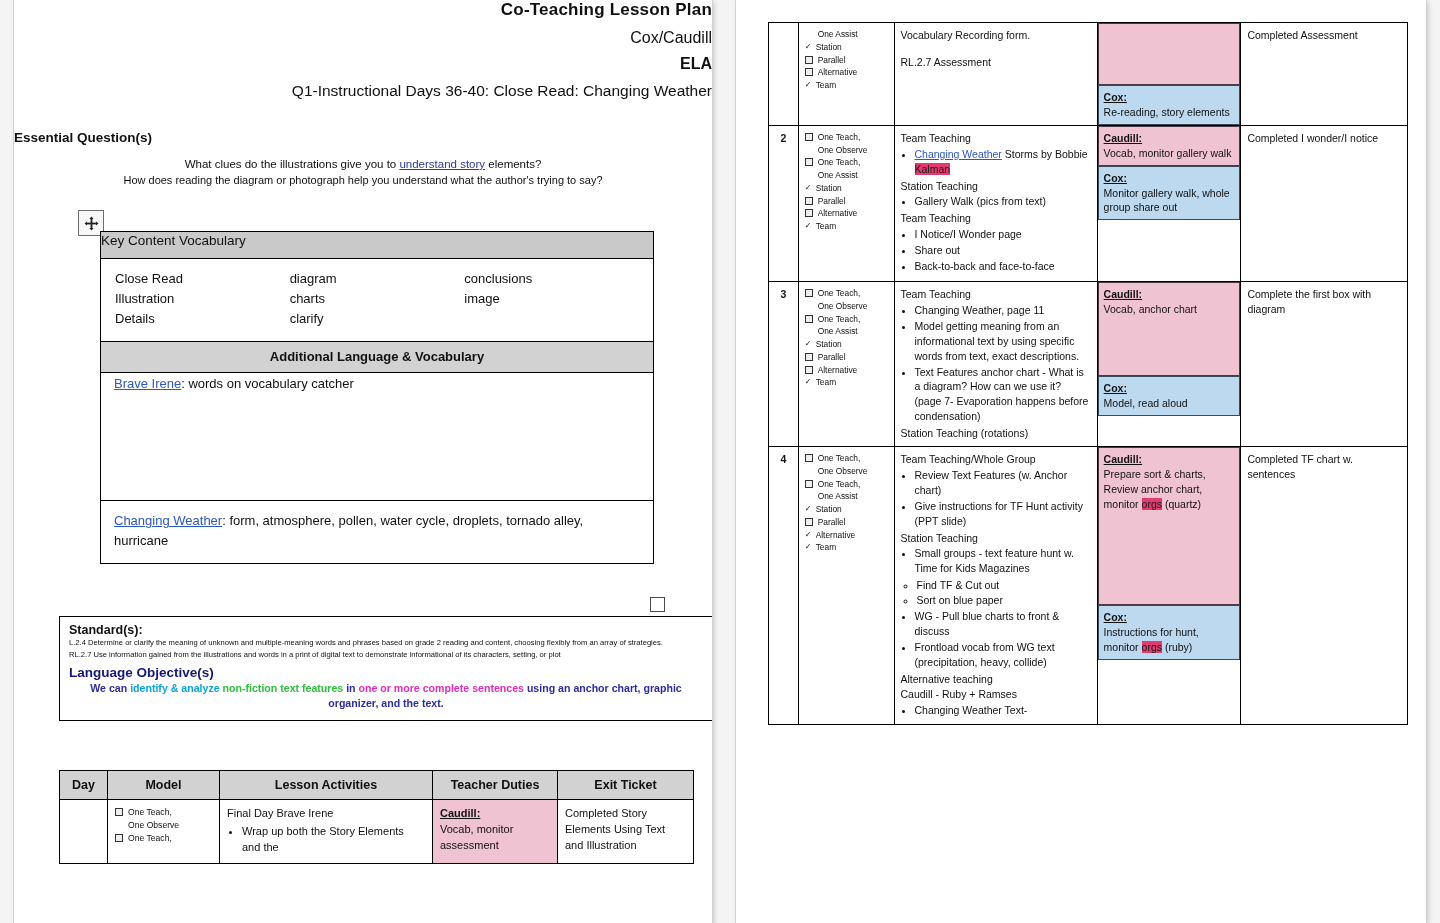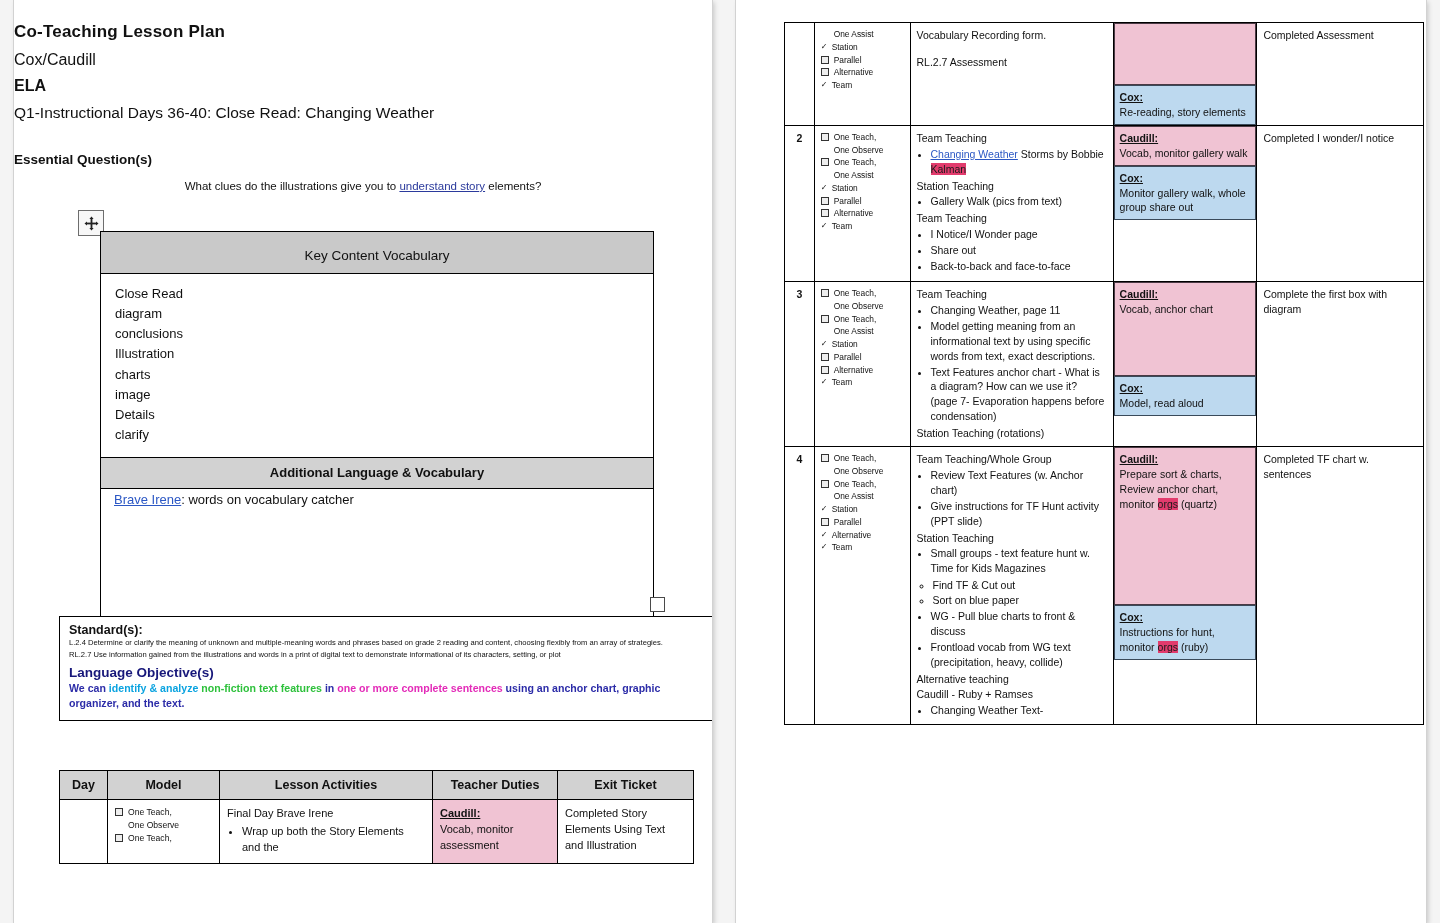--- a/index.html
+++ b/index.html
@@ -17,21 +17,21 @@
   }
   
   .page{
     position:absolute;
     background:#fff;
     box-shadow:0 0 0 1px #d2d2d2, 2px 2px 5px rgba(0,0,0,.20);
     overflow:hidden;
   }
   #page-left{left:14px;top:0px;width:698px;height:923px;}
   #page-right{left:736px;top:0px;width:690px;height:923px;}
-  .title-block{text-align:left;padding-top:22px;}
+  .title-block{text-align:right;}
   .t1{font-weight:bold;font-size:17px;letter-spacing:.2px;color:#111;}
   .t2{font-size:16px;margin-top:9px;color:#111;}
   .t3{font-size:16px;margin-top:8px;color:#111;font-weight:bold;}
   .t4{font-size:15.5px;margin-top:9px;color:#111;}
   .eq-head{text-align:left;font-weight:bold;font-size:13.5px;margin-top:30px;color:#111;}
   .eq-line{text-align:center;font-size:11.5px;color:#111;margin-top:13px;}
   .eq-line.second{margin-top:4px;font-size:11px;}
   .ul-blue{color:#2b3a9c;text-decoration:underline;text-decoration-color:#2b3a9c;}
 
   
@@ -46,42 +46,42 @@
     border:1.5px solid #4a4a4a;background:#fff;
   }
 
   
   .vocab-wrap{
     position:absolute;left:86px;top:231px;width:552px;
     border:1.6px solid #000;background:#fff;
   }
   .vocab-head{
     background:#c9c9c9;border-bottom:1.8px solid #000;
-    text-align:center;font-size:13.5px;color:#111;padding:16px 0 10px;
+    font-size:13.5px;color:#111;padding:1px 0 10px;
   }
   .vocab-body{padding:10px 14px 12px 14px;}
-  .vocab-row{display:flex;font-size:13px;color:#111;line-height:1.55;flex-direction:column;}
+  .vocab-row{display:flex;font-size:13px;color:#111;line-height:1.55;}
   .vocab-row > div{flex:0 0 33.33%;}
   .addl-head{
     background:#d2d2d2;border-top:1.8px solid #000;border-bottom:1.6px solid #000;
     text-align:center;font-weight:bold;font-size:13px;color:#111;padding:7px 0 8px;
   }
   .addl-body{min-height:116px;padding:3px 13px 8px;font-size:13px;color:#111;}
   .addl-body2{border-top:1.6px solid #000;padding:10px 13px 13px;font-size:13px;color:#111;line-height:1.5;}
   .bluelink{color:#2b57c4;text-decoration:underline;font-weight:500;}
 
   
   .std-box{
     position:absolute;left:45px;top:616px;width:634px;
     border:1.7px solid #000;background:#fff;padding:6px 9px 9px;
   }
   .std-h{font-weight:bold;font-size:12.5px;color:#111;}
   .std-p{font-size:7.6px;color:#111;line-height:1.42;margin-top:1px;}
   .lo-h{font-weight:bold;font-size:13.5px;color:#17177a;margin-top:4px;}
-  .lo-p{font-size:10.6px;line-height:1.45;color:#2c2ca8;font-weight:bold;margin-top:1px;}
+  .lo-p{font-size:10.6px;line-height:1.45;color:#2c2ca8;font-weight:bold;margin-top:1px;text-align:center;}
   .c-cyan{color:#0aa3e0;}
   .c-green{color:#2ec13c;}
   .c-magenta{color:#e32bb8;}
   .c-navy{color:#2c2ca8;}
 
   
   .day-table{
     position:absolute;left:45px;top:770px;width:634px;
     border-collapse:collapse;table-layout:fixed;
   }
@@ -96,21 +96,21 @@
   .cb{display:inline-block;width:6px;height:6px;border:1px solid #333;background:#eee;margin-top:2px;flex:none;}
   .cb.tick{border:none;background:none;width:6px;text-align:center;font-size:8px;line-height:8px;color:#111;}
   .td-pink{background:#f0c3d3;}
   .name-u{font-weight:bold;text-decoration:underline;}
   ul.acts{margin:2px 0 0 0;padding-left:15px;}
   ul.acts li{margin-bottom:1px;}
 
   
   .rp-table{
     position:absolute;left:32px;top:22px;width:640px;
-    border-collapse:collapse;table-layout:fixed;margin-left:16px;
+    border-collapse:collapse;table-layout:fixed;
   }
   .rp-table td{border:1.4px solid #000;vertical-align:top;padding:5px 6px;
     font-size:10.5px;color:#111;line-height:1.42;}
   .col-day{width:26px;text-align:center;font-weight:bold;font-size:11px;padding-top:6px;}
   .col-model{width:84px;}
   .col-act{width:178px;}
   .col-exit{width:146px;}
   .duty-cell{padding:0 !important;width:126px;}
   .duty-split{display:flex;flex-direction:column;height:100%;}
   .duty-pink{background:#f0c3d3;border:1.3px solid #4a3a44;padding:4px 5px;}
@@ -135,20 +135,21 @@
       <div class="t1">Co-Teaching Lesson Plan</div>
       <div class="t2">Cox/Caudill</div>
       <div class="t3">ELA</div>
       <div class="t4">Q1-Instructional Days 36-40: Close Read: Changing Weather</div>
     </div>
 
     <div class="eq-head">Essential Question(s)</div>
     <div class="eq-line">
       <span>What clues do the illustrations give you to </span><span class="ul-blue">understand story</span><span> elements?</span>
     </div>
+    <div class="eq-line second">How does reading the diagram or photograph help you understand what the author's trying to say?</div>
 
     <div class="move-handle">
       <svg width="15" height="15" viewBox="0 0 15 15" aria-hidden="true">
         <g fill="#222">
           <path d="M7.5 0.5 L9.6 3 H5.4 Z"></path>
           <path d="M7.5 14.5 L9.6 12 H5.4 Z"></path>
           <path d="M0.5 7.5 L3 5.4 V9.6 Z"></path>
           <path d="M14.5 7.5 L12 5.4 V9.6 Z"></path>
           <rect x="6.6" y="2.4" width="1.8" height="10.2"></rect>
           <rect x="2.4" y="6.6" width="10.2" height="1.8"></rect>

